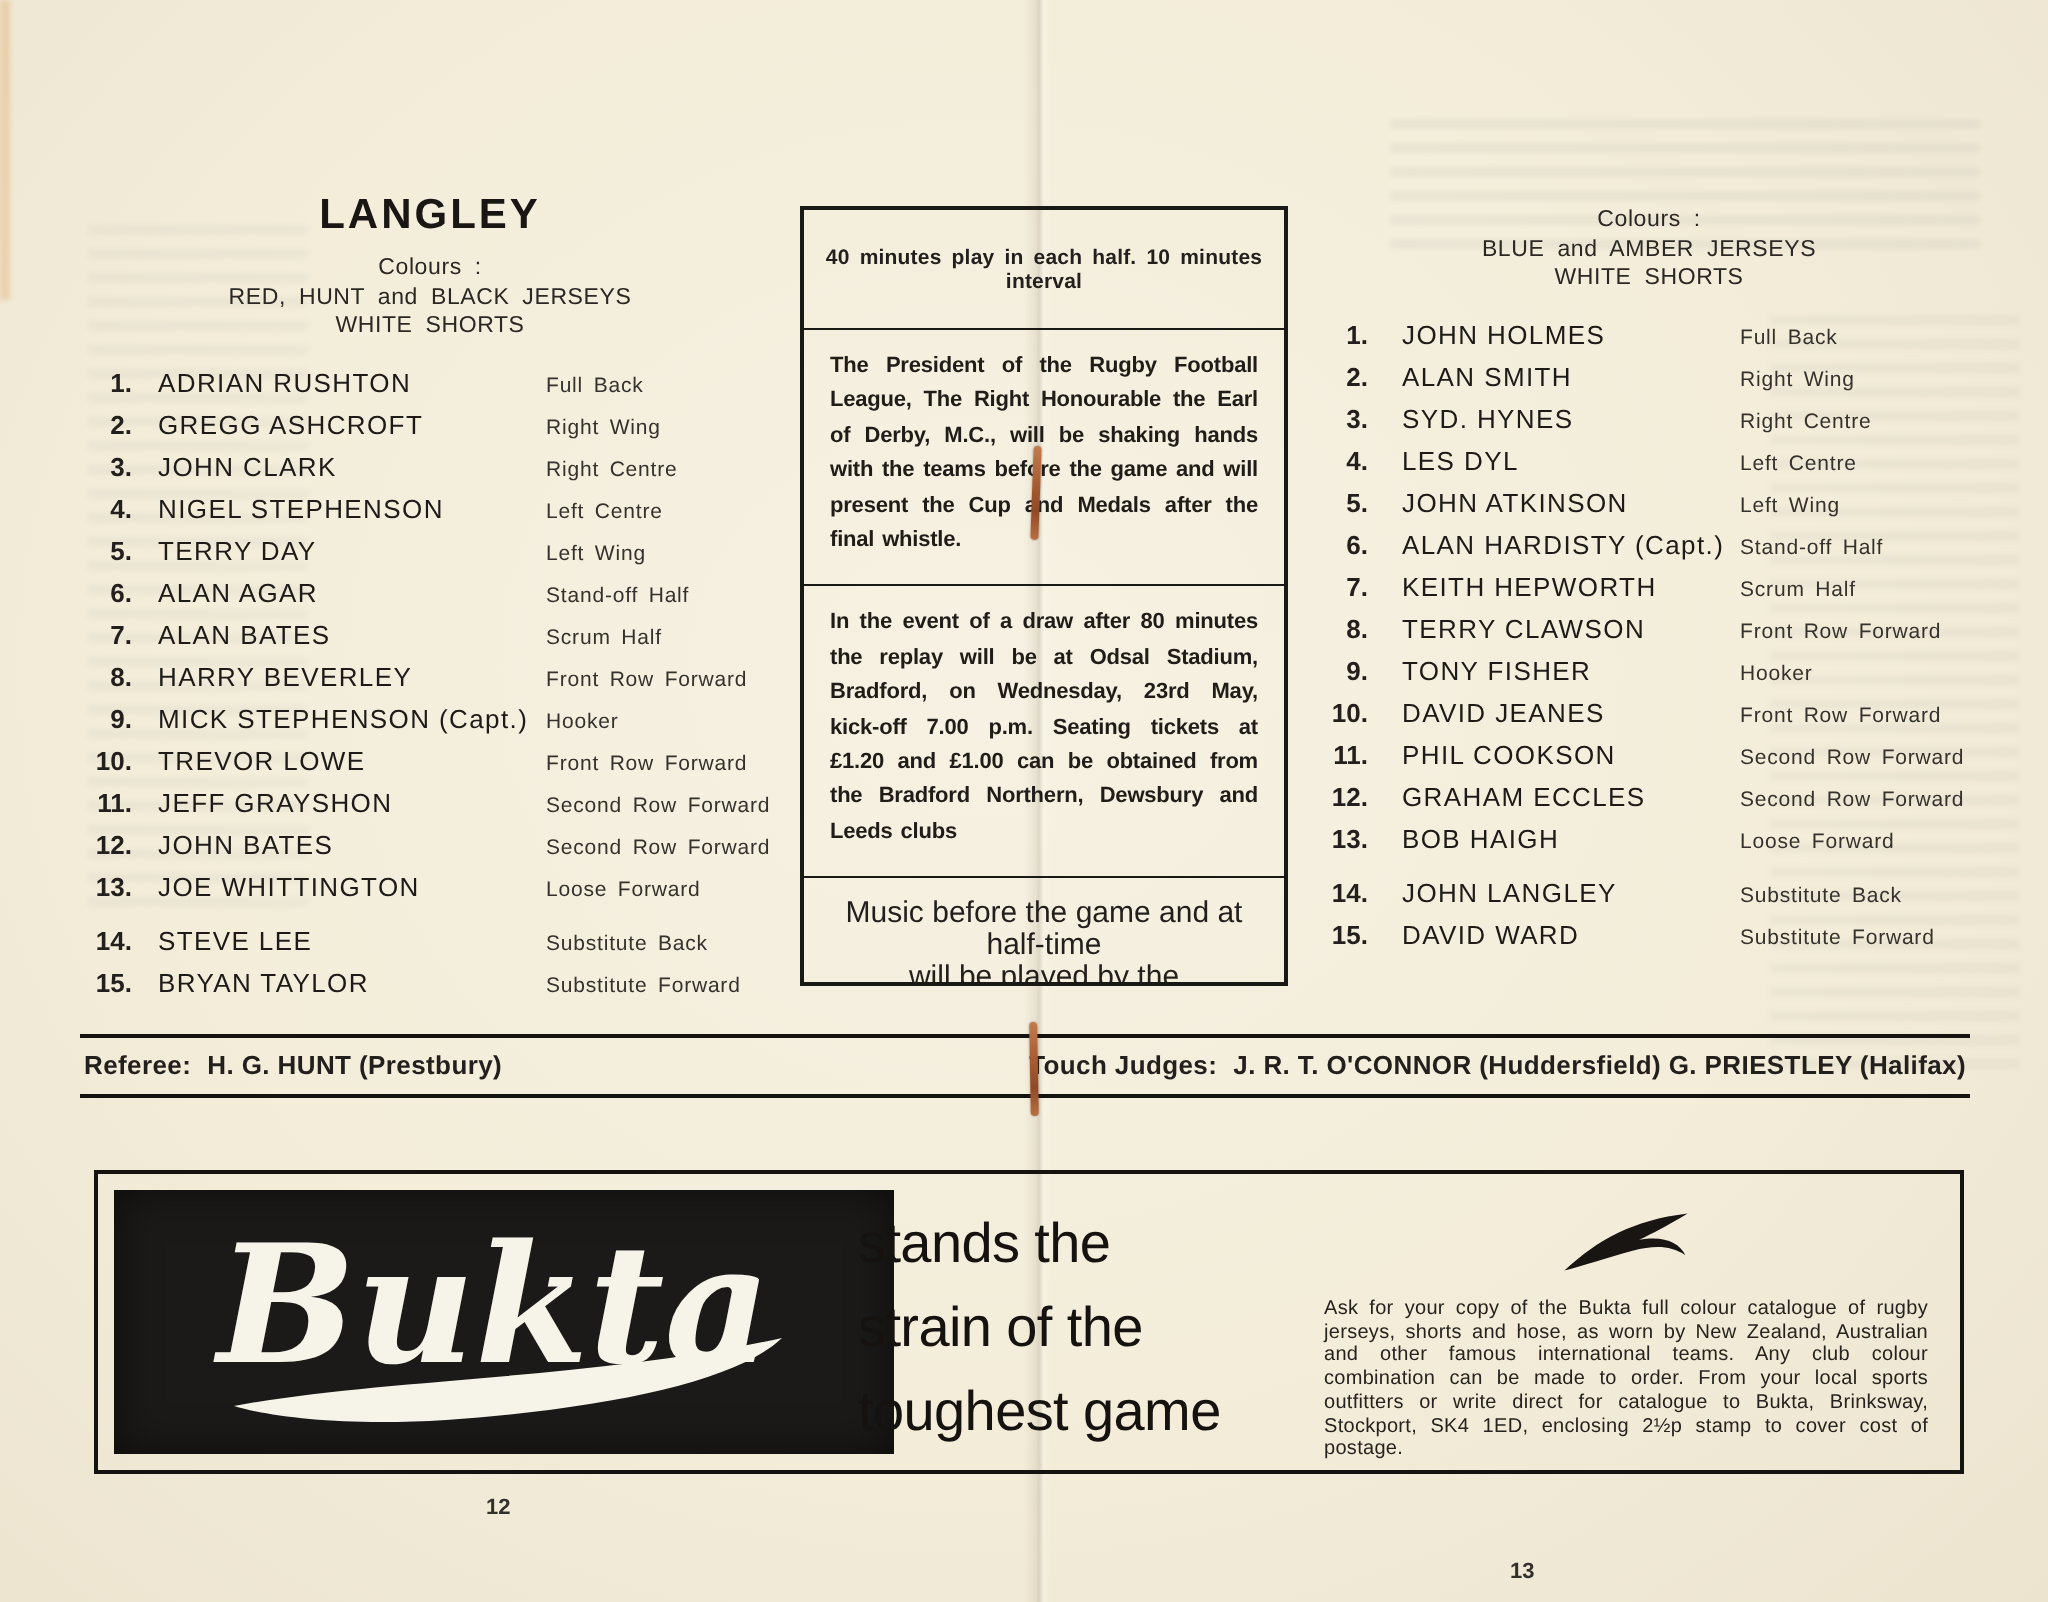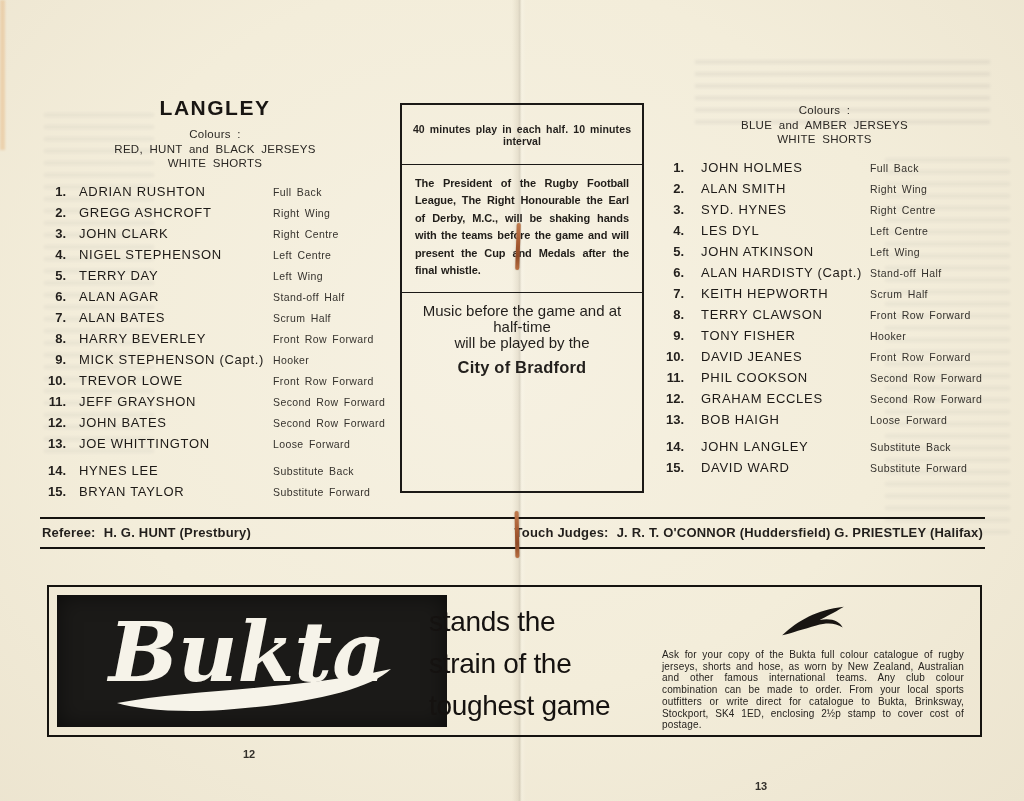--- a/index.html
+++ b/index.html
@@ -170,35 +170,36 @@
   </div>
 
   <div class="player-row">
     <span class="p-num">13.</span>
     <span class="p-name">JOE WHITTINGTON</span>
     <span class="p-pos">Loose Forward</span>
   </div>
 
   <div class="player-row">
     <span class="p-num">14.</span>
-    <span class="p-name">HYNES LEE</span>
+    <span class="p-name">STEVE LEE</span>
     <span class="p-pos">Substitute Back</span>
   </div>
 
   <div class="player-row">
     <span class="p-num">15.</span>
     <span class="p-name">BRYAN TAYLOR</span>
     <span class="p-pos">Substitute Forward</span>
   </div>
 </div>
   </section>
 
   <div class="info-box">
     <div class="info-section info-timing">40 minutes play in each half. 10 minutes interval</div>
     <div class="info-section info-para">The President of the Rugby Football League, The Right Honourable the Earl of Derby, M.C., will be shaking hands with the teams before the game and will present the Cup and Medals after the final whistle.</div>
+    <div class="info-section info-para">In the event of a draw after 80 minutes the replay will be at Odsal Stadium, Bradford, on Wednesday, 23rd May, kick-off 7.00 p.m. Seating tickets at £1.20 and £1.00 can be obtained from the Bradford Northern, Dewsbury and Leeds clubs</div>
     <div class="info-section info-music">
       <div class="music-line">Music before the game and at half-time</div>
       <div class="music-line">will be played by the</div>
       <div class="band-name first">City of Bradford</div>
 
     </div>
   </div>
 
   <section class="team team-right">
     <div class="colours">

